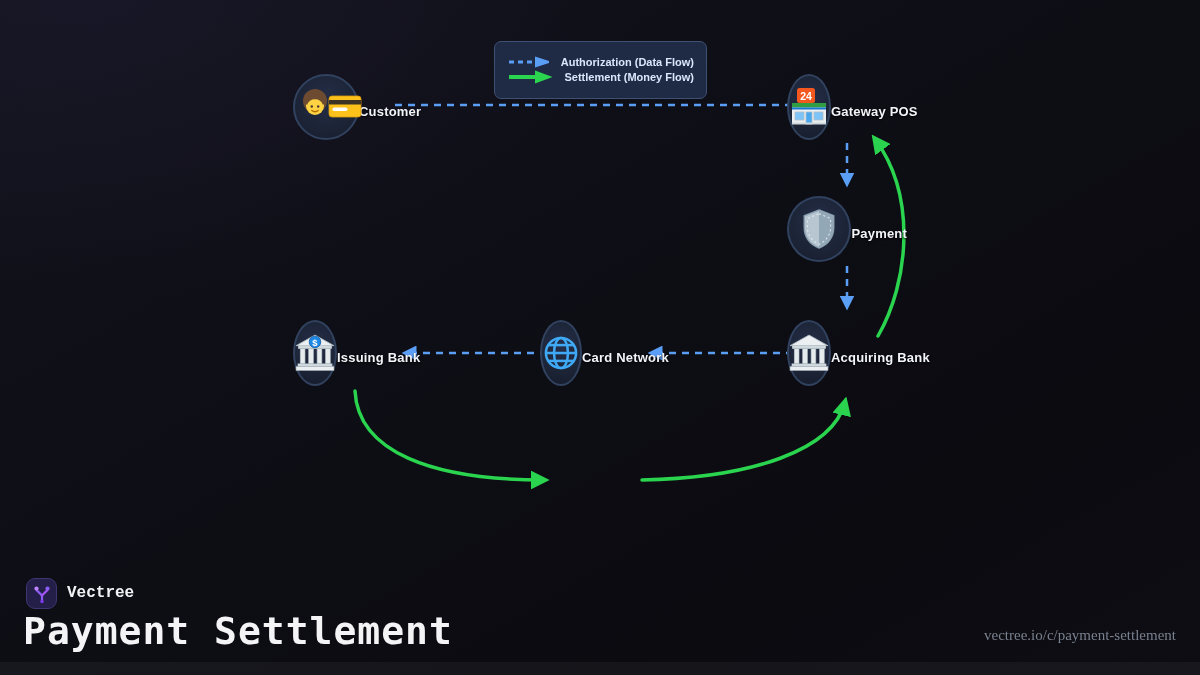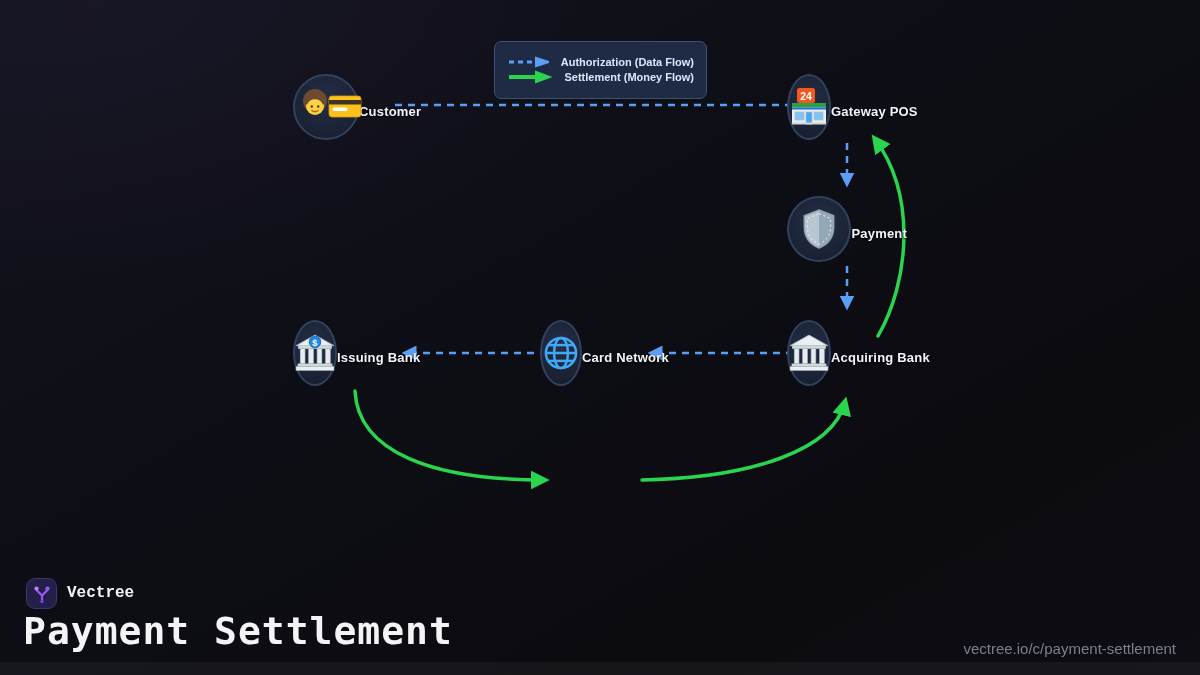--- a/index.html
+++ b/index.html
@@ -51,22 +51,22 @@
     position: absolute; left: 67px; top: 584px;
     font-family: Liberation Mono, monospace; font-weight: bold;
     font-size: 16px; color: #f2f3f6; z-index: 5;
   }
   #page-title {
     position: absolute; left: 23px; top: 609px;
     font-family: "DejaVu Sans Mono", monospace; font-weight: bold;
     font-size: 38px; color: #f4f4f6; letter-spacing: 1px; z-index: 5;
   }
   #watermark {
-    position: absolute; right: 24px; top: 640px;
-    font-family: Liberation Sans, sans-serif;
+    position: absolute; right: 24px; top: 627px;
+    font-family: Liberation Serif, serif;
     font-size: 15px; color: #79818f; z-index: 5;
   }
   #bottom-strip {
     position: absolute; left: 0; bottom: 0; width: 1200px; height: 13px;
     background: rgba(255,255,255,0.045); z-index: 2;
   }
   svg text { font-family: "Liberation Sans", sans-serif; }
 </style>
 </head>
 <body>

